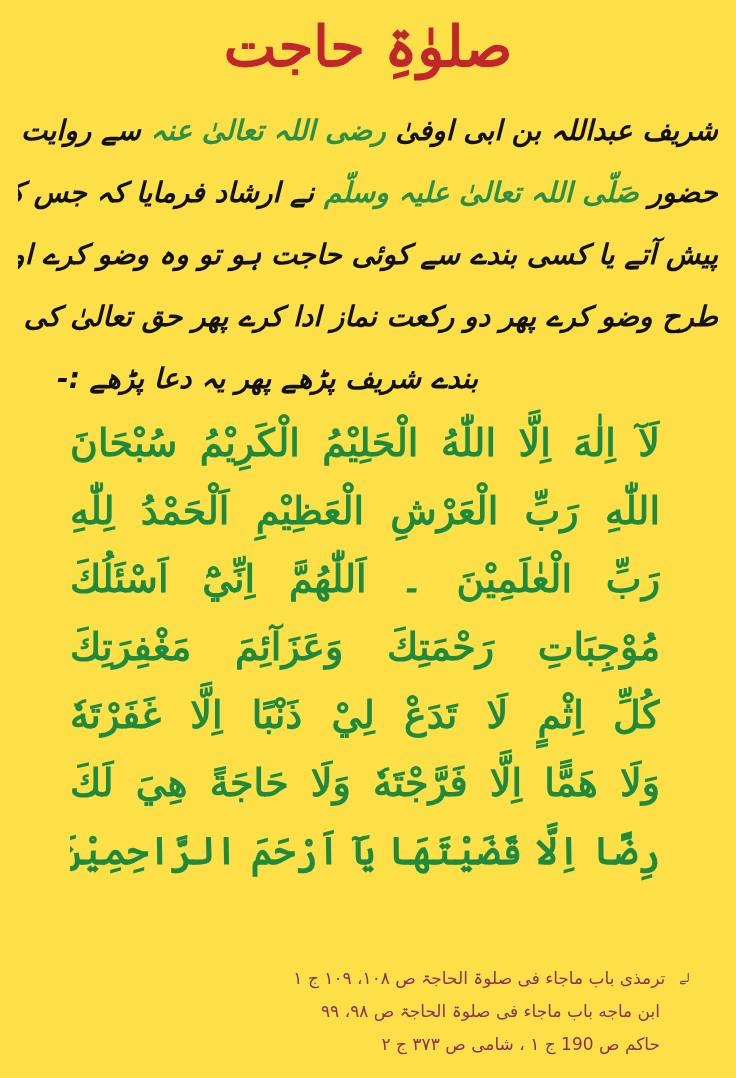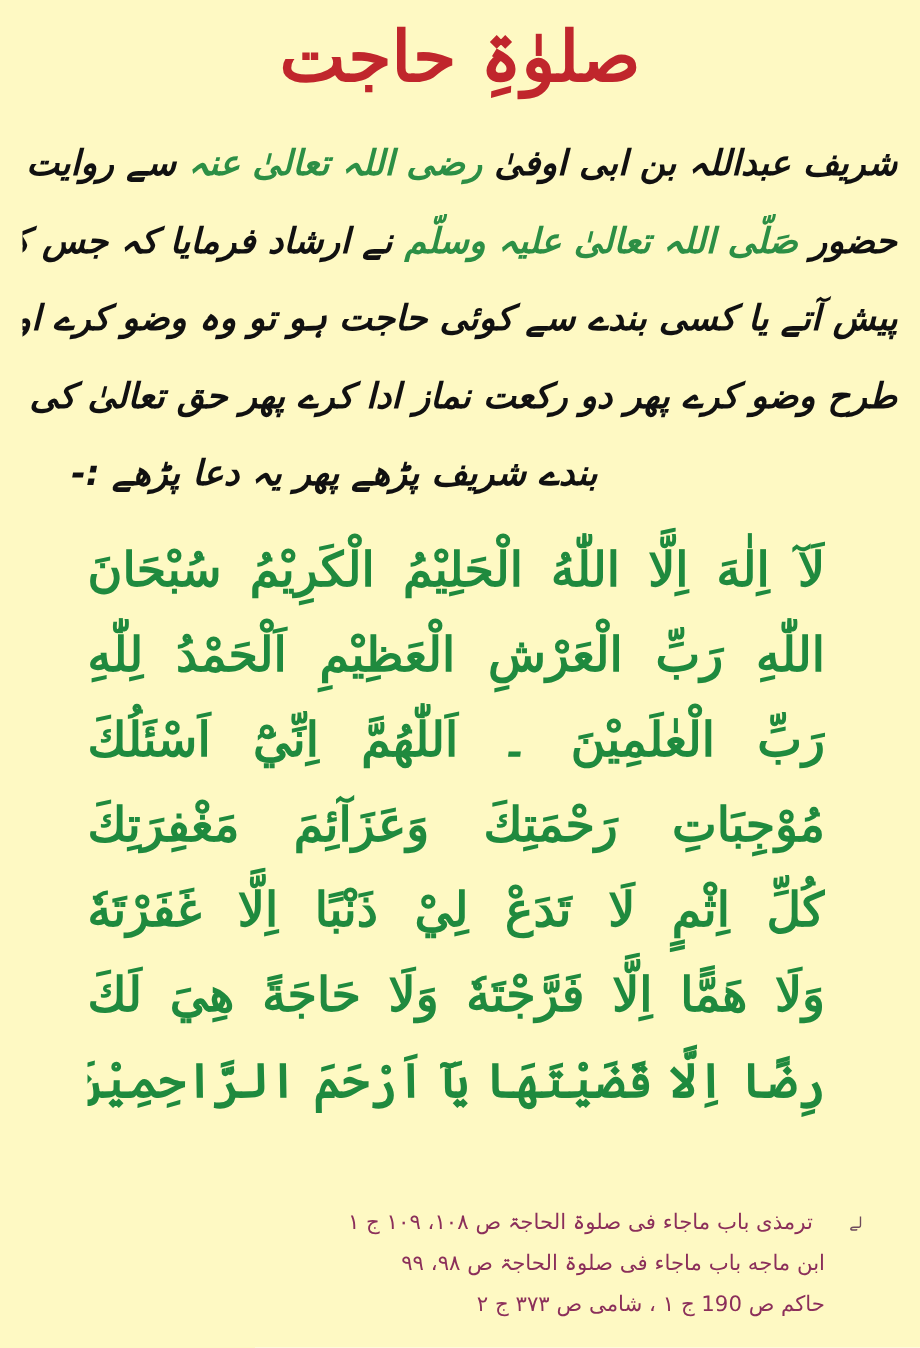--- a/index.html
+++ b/index.html
@@ -10,21 +10,21 @@
     body {
       width: 736px;
       height: 1078px;
       overflow: hidden;
       position: relative;
       font-family: "DejaVu Sans", sans-serif;
     }
     .page {
       position: absolute;
       inset: 0;
-      background: #fef9c3;
+      background: #fde047;
     }
     .title {
       position: absolute;
       top: 6px;
       left: 0;
       width: 736px;
       text-align: center;
       direction: rtl;
       color: #c0262c;
       font-family: "DejaVu Serif", serif;
@@ -56,21 +56,21 @@
     }
     .intro .line.last {
       text-align-last: right;
       padding-right: 240px;
     }
     .hl {
       color: #2c8f45;
     }
     .dua {
       position: absolute;
-      top: 422px;
+      top: 409px;
       left: 70px;
       width: 590px;
       direction: rtl;
       color: #1f8a3e;
       font-family: "DejaVu Serif", serif;
       font-size: 38px;
       font-weight: bold;
     }
     .dua .line {
       height: 68px;
@@ -95,21 +95,21 @@
     }
     .refs .line {
       height: 33px;
       line-height: 33px;
       white-space: nowrap;
       text-align: right;
     }
     .refs .marker {
       font-size: 12px;
       color: #6d4b5c;
-      margin-left: 29px;
+      margin-left: 14px;
       vertical-align: top;
     }
     .refs .line.indent {
       padding-right: 30px;
     }
   </style>
 </head>
 <body>
 
 <div class="page">

